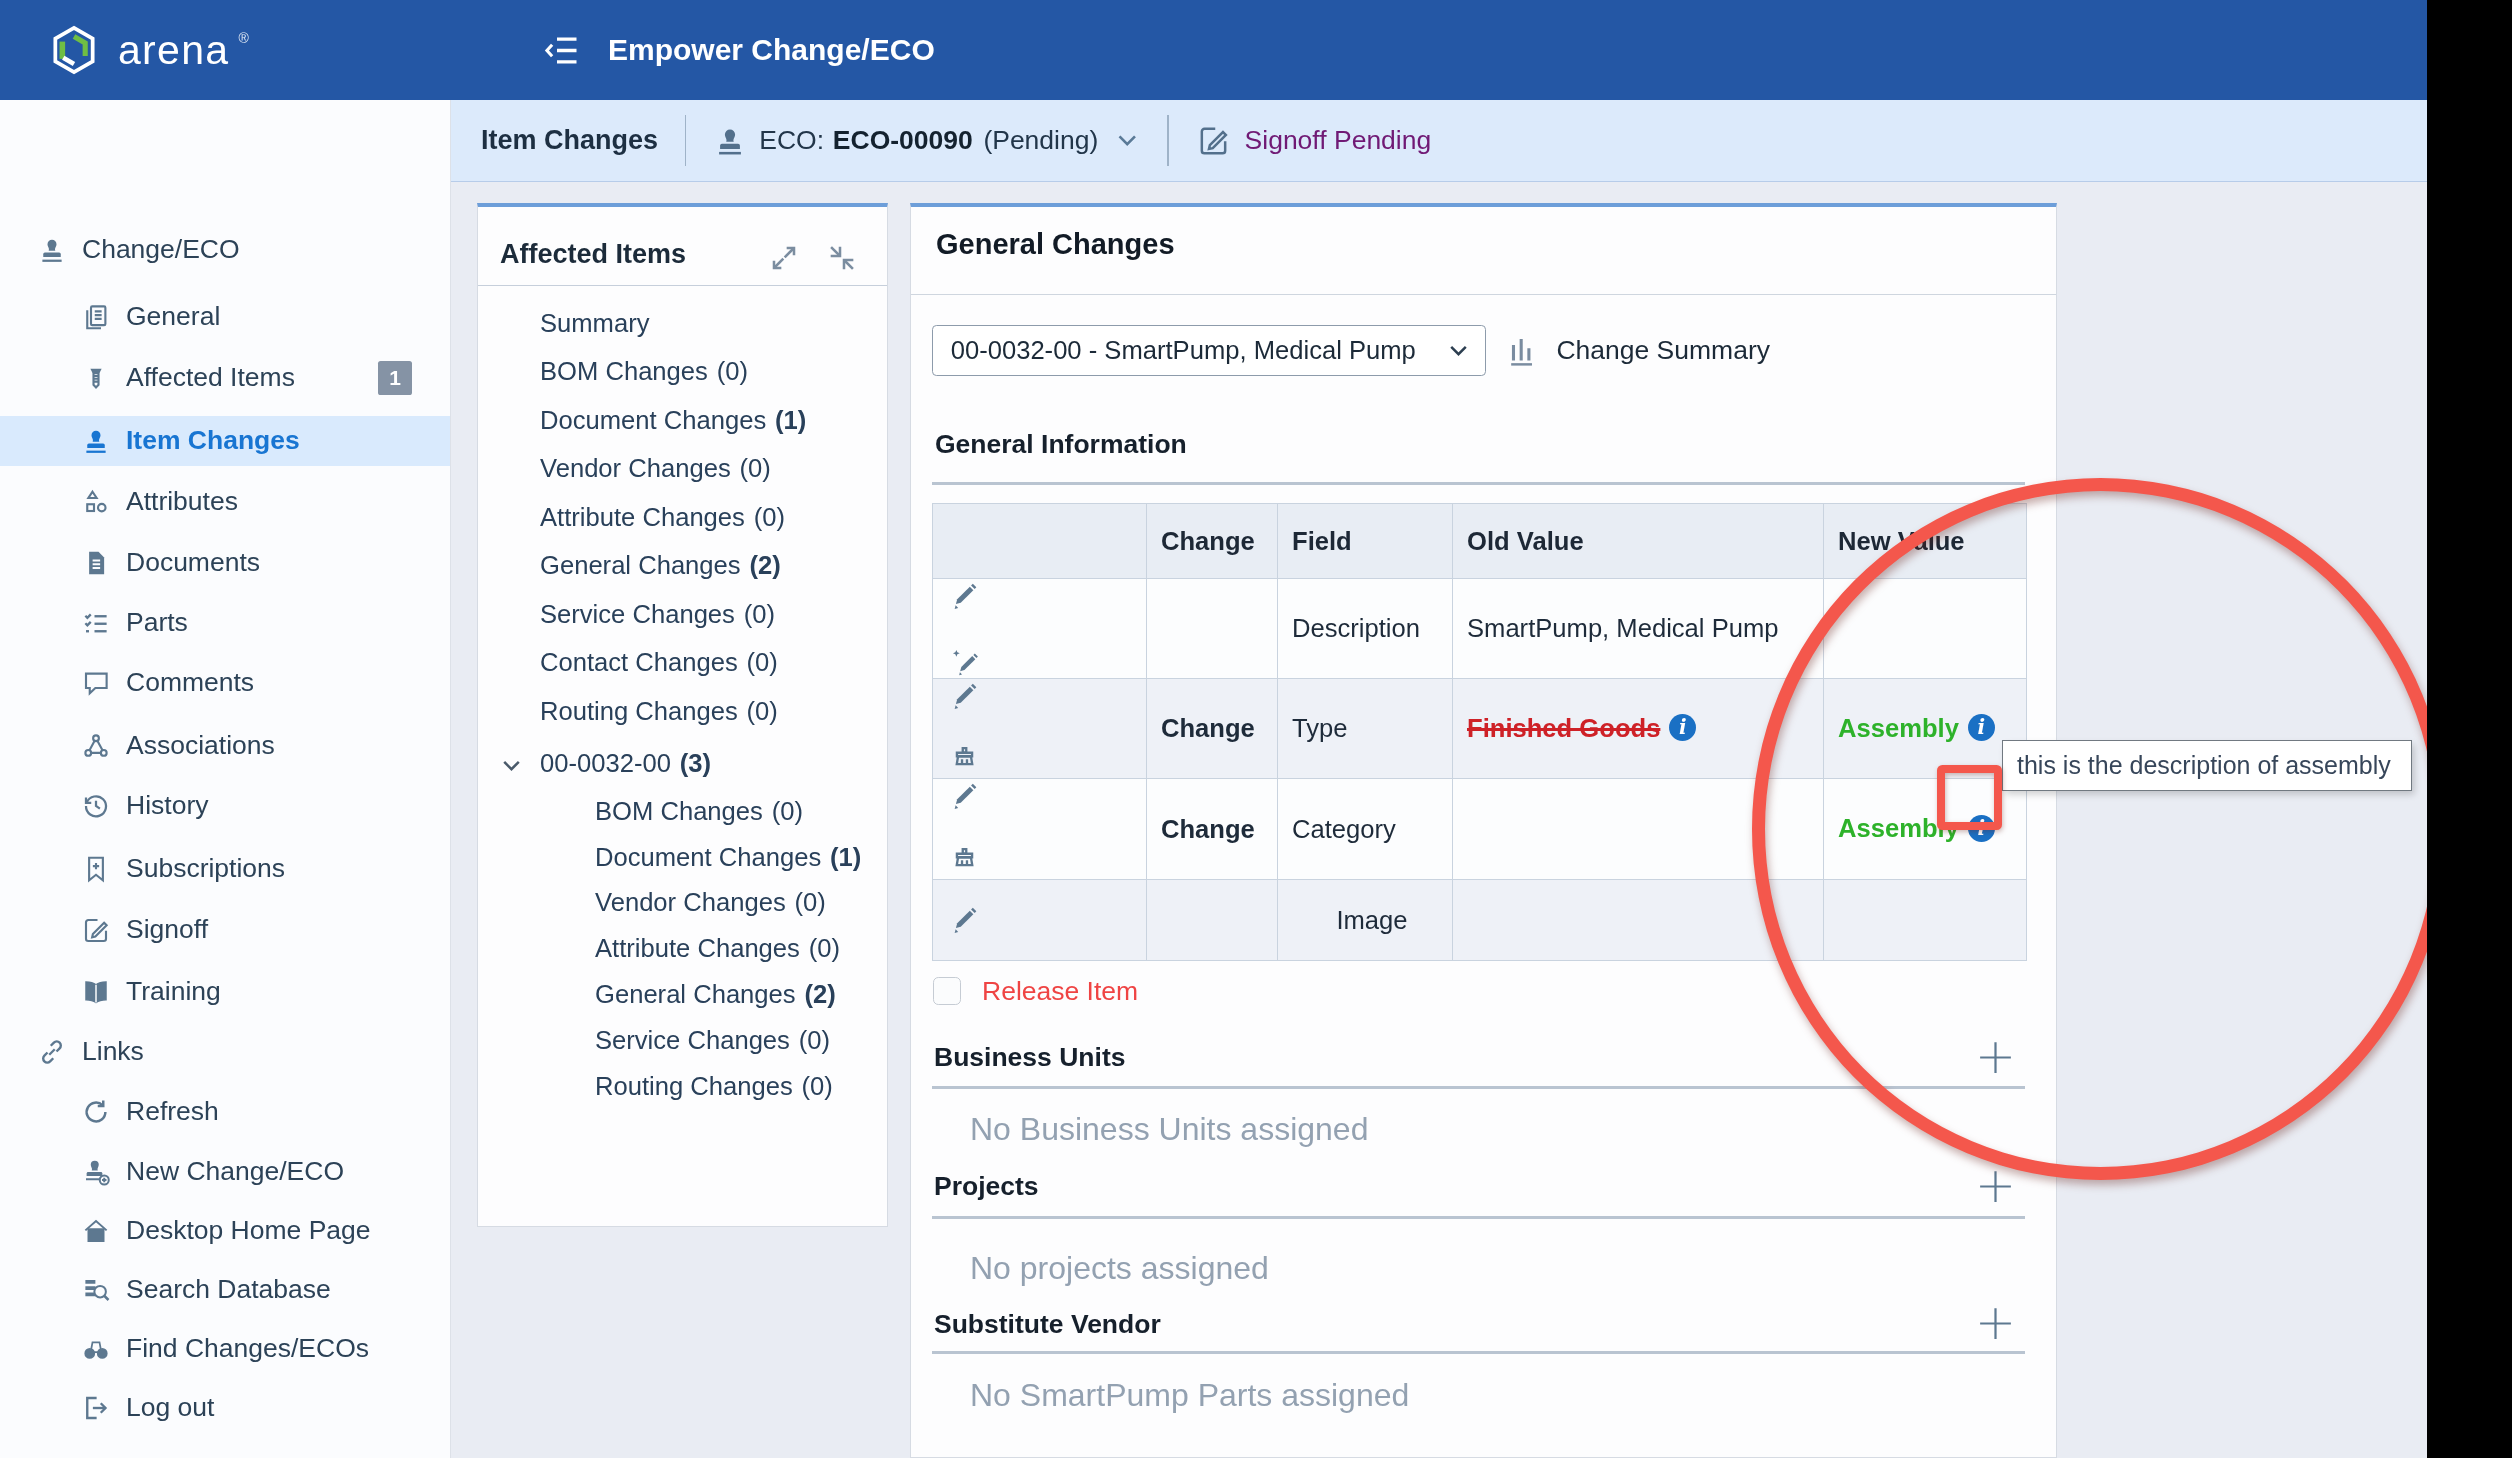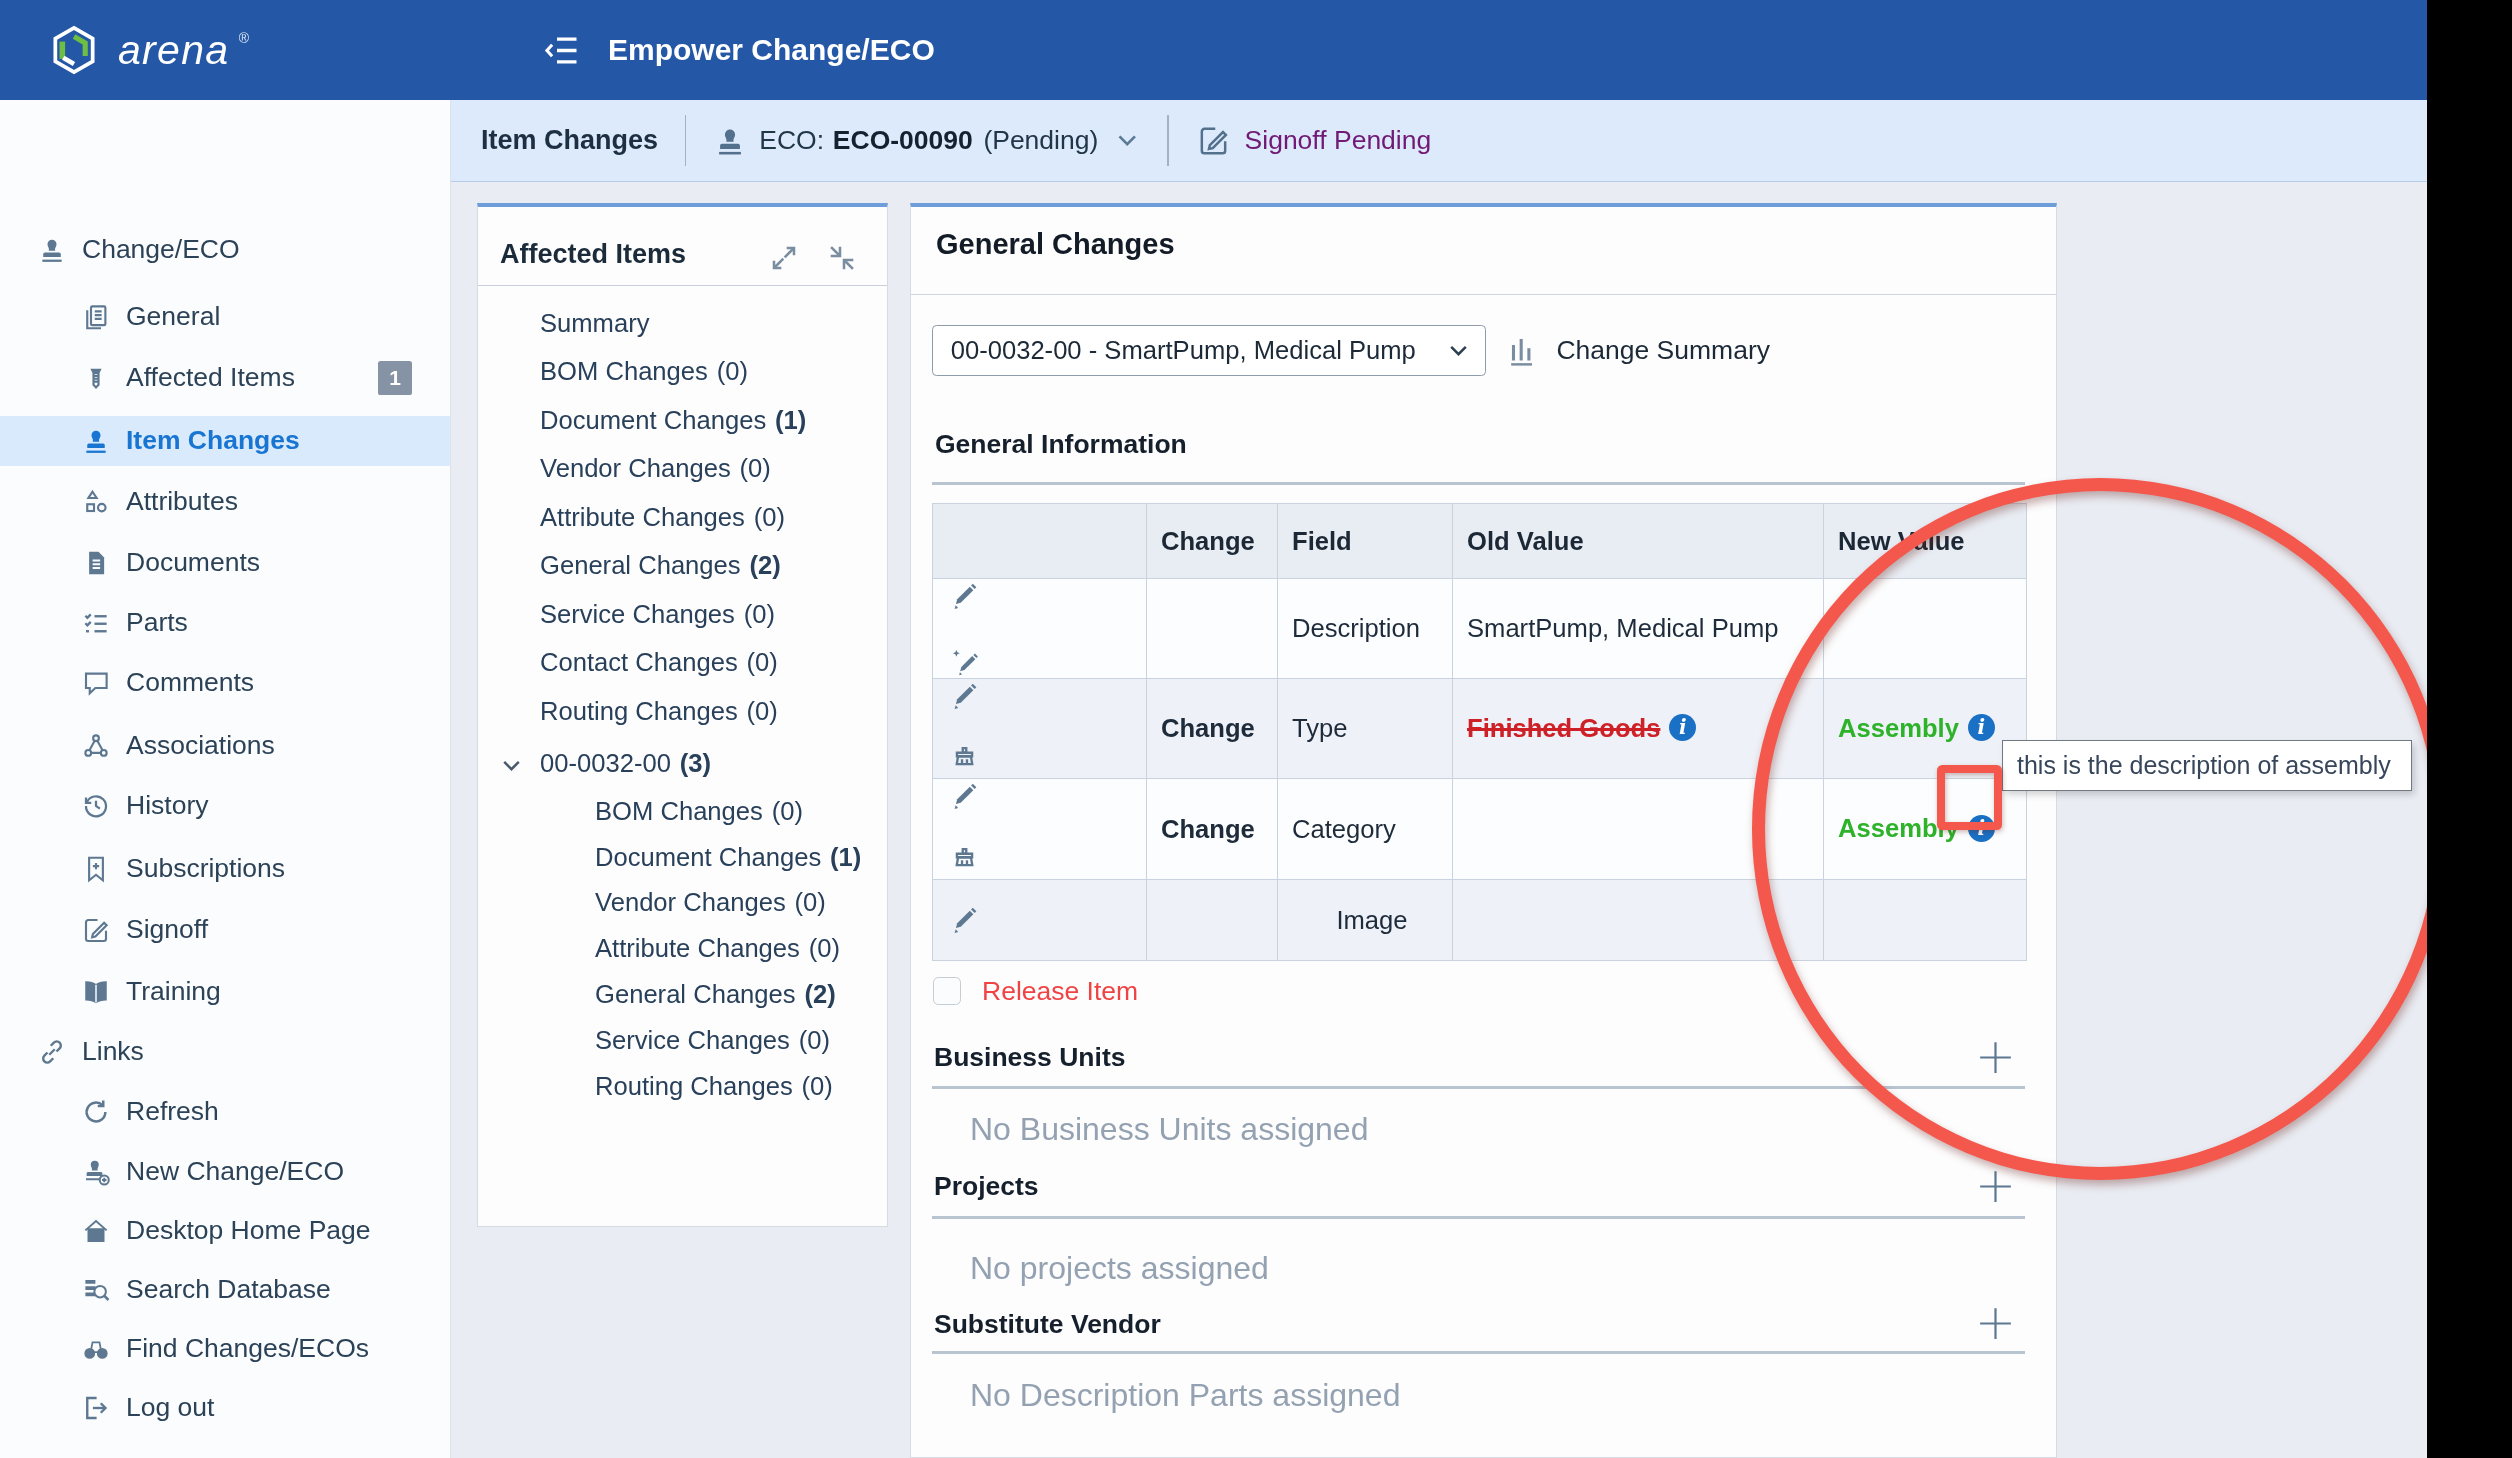--- a/index.html
+++ b/index.html
@@ -6,21 +6,21 @@
   body{
     width:2512px;height:1458px;background:#000;position:relative;overflow:hidden;
     font-family:"Liberation Sans", sans-serif;color:#24384d;
     -webkit-font-smoothing:antialiased;
   }
   .app{position:absolute;left:0;top:0;width:2427px;height:1458px;background:#e9ecf3;overflow:hidden;}
   .blackbar{position:absolute;left:2427px;top:0;width:85px;height:1458px;background:#000;}
 
   
   .topbar{position:absolute;left:0;top:0;width:2427px;height:100px;background:#2457a5;}
-  .brand{position:absolute;left:46px;top:0;height:100px;display:flex;align-items:center;gap:16px;font-style:italic;}
+  .brand{position:absolute;left:46px;top:0;height:100px;display:flex;align-items:center;gap:16px;}
   .brand-text{color:#fff;font-size:41px;letter-spacing:1.3px;font-weight:500;}
   .reg{color:#dfe8f5;font-size:14px;vertical-align:top;position:relative;top:-12.4px;left:-7px;}
   .topbar-group{position:absolute;left:544px;top:0;height:100px;display:flex;align-items:center;gap:25px;}
   .topbar-title{color:#fff;font-size:30px;font-weight:700;}
 
   
   .ctxbar{position:absolute;left:450px;top:100px;width:1977px;height:81px;background:#dceafb;border-bottom:1.8px solid #b7cce9;}
   .ctxrow{position:absolute;left:31px;top:0;height:81px;display:flex;align-items:center;}
   .ctx-tab{font-size:27px;font-weight:700;color:#1d2f42;}
   .vdiv{width:1.8px;height:51px;background:#9fb3c8;margin:0 26.5px;}
@@ -682,21 +682,21 @@
     <div class="sec-line" style="top:1009px"></div>
     <div class="sec-empty" style="top:1043px">No projects assigned</div>
 
     <div class="sec-title" style="top:1102px">Substitute Vendor</div>
     <span class="ic plusbtn" style="top:1096px;width:41px;height:41px">
         <svg width="41" height="41" viewBox="0 0 46 46">
           <use href="#i-plus"></use>
         </svg>
       </span>
     <div class="sec-line" style="top:1144px"></div>
-    <div class="sec-empty" style="top:1170px">No Description Parts assigned</div>
+    <div class="sec-empty" style="top:1170px">No SmartPump Parts assigned</div>
   </section>
 
   <div class="ring"></div>
   <div class="tooltip">this is the description of assembly</div>
   <div class="hlbox"></div>
 
 </div>
 
 <div class="blackbar"></div>
 

